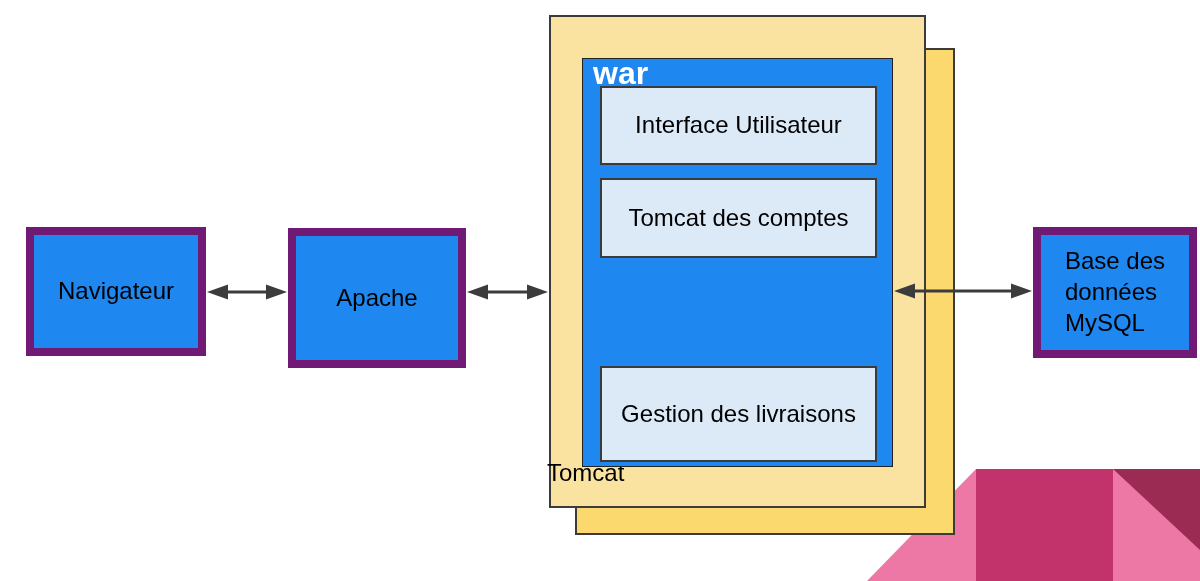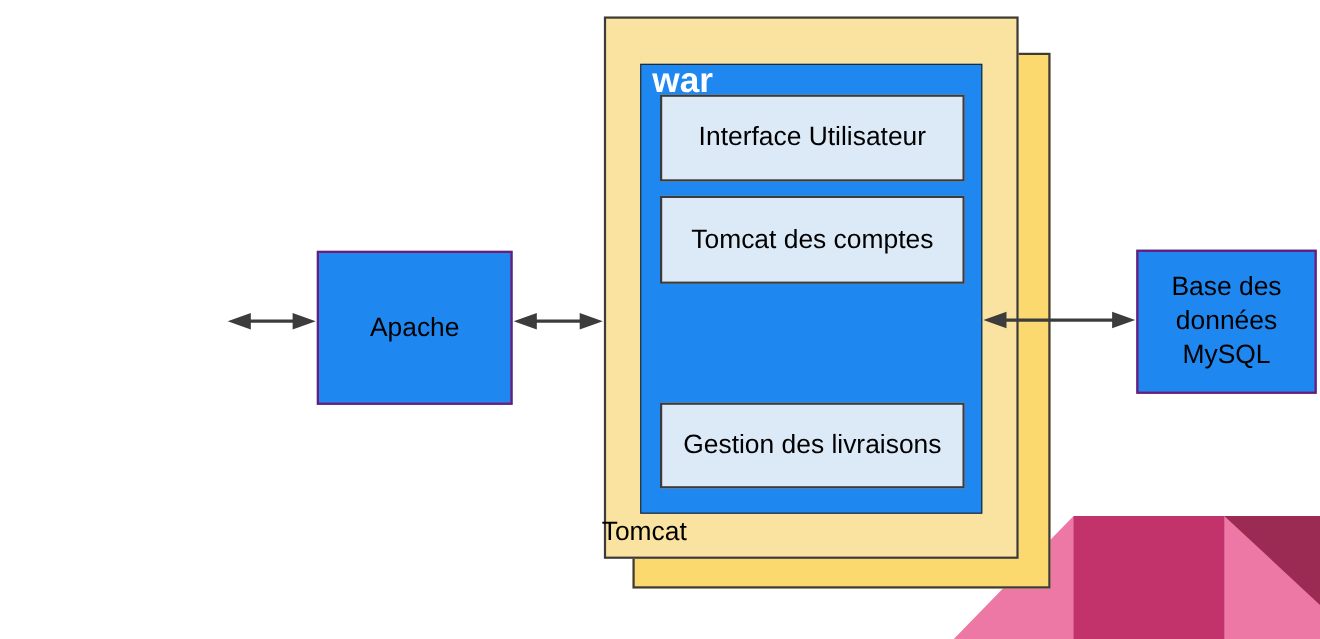--- a/index.html
+++ b/index.html
@@ -17,35 +17,35 @@
   html,body{width:1200px;height:581px;overflow:hidden;background:#ffffff;}
   body{position:relative;font-family:"Liberation Sans",sans-serif;color:var(--text);}
   .canvas{position:absolute;inset:0;}
 
   svg.deco{position:absolute;left:0;top:0;z-index:0;}
   svg.arrows{position:absolute;left:0;top:0;z-index:10;pointer-events:none;}
 
   .panel{position:absolute;border:2px solid #3b3b3b;}
   .panel.back{left:575px;top:48px;width:380px;height:487px;background:var(--panel-back);z-index:1;}
   .panel.front{left:549px;top:15px;width:377px;height:493px;background:var(--panel-front);z-index:2;}
-  .tomcat-label{position:absolute;left:-4px;bottom:9px;font-size:24px;line-height:26px;white-space:nowrap;}
+  .tomcat-label{position:absolute;left:-4px;bottom:20px;font-size:24px;line-height:26px;white-space:nowrap;}
 
   .war{position:absolute;left:582px;top:58px;width:311px;height:409px;background:var(--node-blue);
        border:1px solid #222;z-index:3;}
   .war-label{position:absolute;left:10px;top:0px;font-size:32px;line-height:28px;font-weight:bold;color:#ffffff;}
   .module{position:absolute;left:17px;width:277px;border:2px solid #3b3b3b;background:var(--module-fill);
           display:flex;align-items:center;justify-content:center;text-align:right;
           font-size:24px;line-height:1.28;white-space:pre-line;}
   .module.m0{top:27px;height:79px;}
   .module.m1{top:119px;height:80px;}
   .module.m2{top:212px;height:79px;}
-  .module.m3{top:307px;height:78px;}
+  .module.m3{top:307px;height:96px;}
 
-  .node{position:absolute;background:var(--node-blue);border:2px solid #701a75;
-        display:flex;align-items:center;justify-content:center;text-align:center;
+  .node{position:absolute;background:var(--node-blue);border:8px solid #701a75;
+        display:flex;align-items:center;justify-content:center;
         font-size:24px;line-height:1.29;z-index:4;white-space:pre-line;}
   .node.navigateur{left:26px;top:227px;width:180px;height:129px;}
   .node.apache{left:288px;top:228px;width:178px;height:140px;}
   .node.mysql{left:1033px;top:227px;width:164px;height:131px;}
 </style>
 </head>
 <body>
 
 <div class="canvas">
 
@@ -67,20 +67,23 @@
       <span>Interface Utilisateur</span>
     </div>
     <div class="module m1">
       <span>Tomcat des comptes</span>
     </div>
     <div class="module m3">
       <span>Gestion des livraisons</span>
     </div>
   </div>
 
+  <div class="node navigateur">
+    <span>Navigateur</span>
+  </div>
 
   <div class="node apache">
     <span>Apache</span>
   </div>
 
   <div class="node mysql">
     <span>Base des
 données
 MySQL</span>
   </div>

